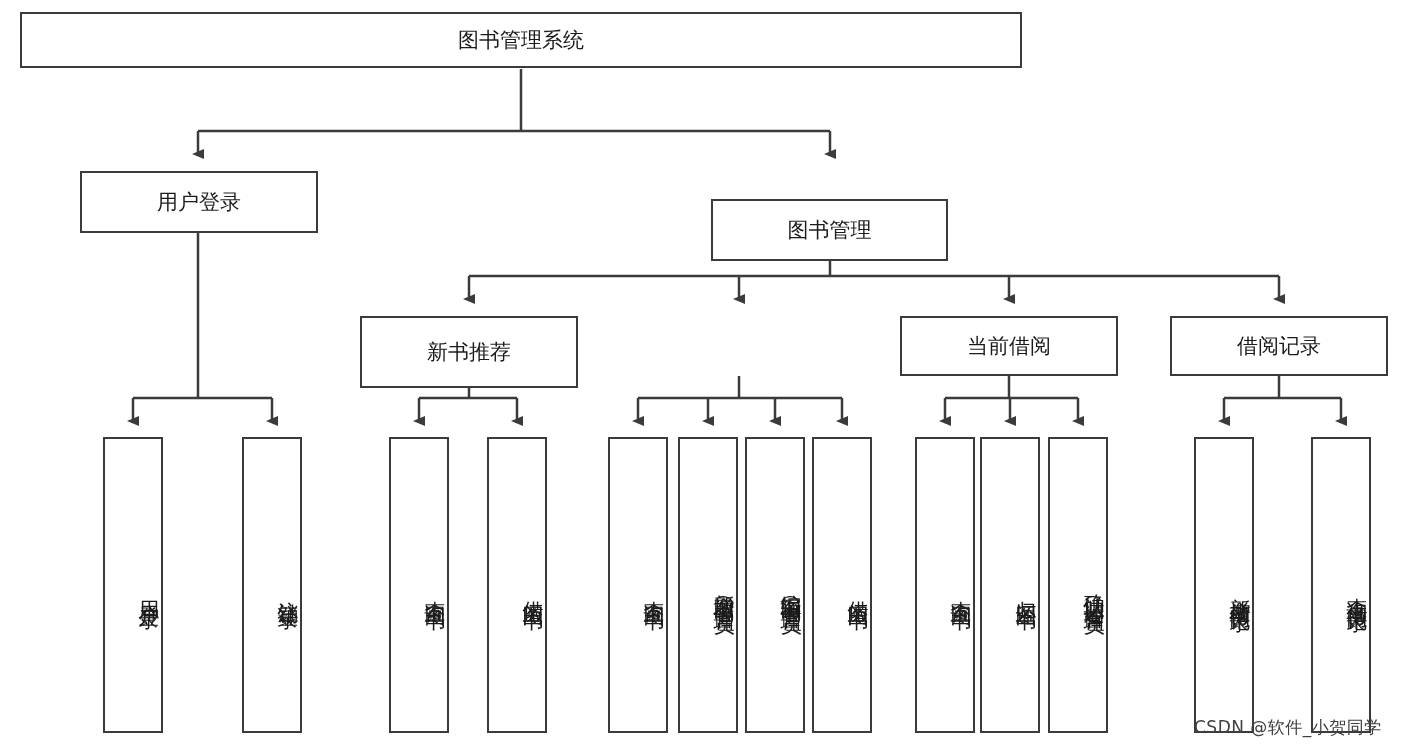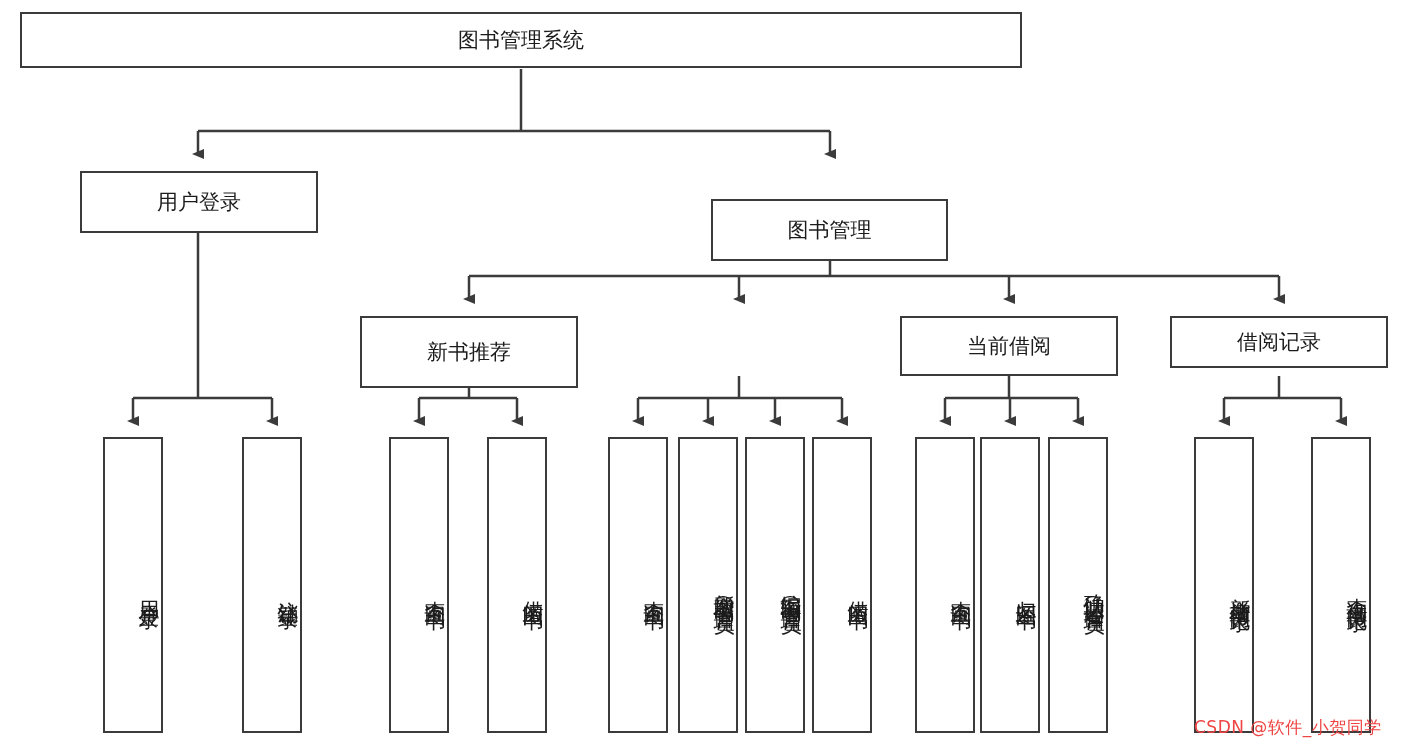--- a/index.html
+++ b/index.html
@@ -50,21 +50,21 @@
     justify-content: center;
     padding-top: 10px;
   }
   .node.vert .vtext {
     writing-mode: vertical-rl;
     text-orientation: upright;
     display: block;
   }
   .watermark {
     position: absolute;
-    color: #ef4444;
+    color: #404040;
     font-size: 17px;
     white-space: nowrap;
     letter-spacing: 0.5px;
   }
 </style>
 </head>
 <body>
 
 <div id="canvas">
 
@@ -128,21 +128,21 @@
   <div class="node horiz" style="left:711px; top:171px; width:237px; height:62px;margin-top:28px;">
     <span>图书管理</span>
   </div>
 
   <div class="node horiz" style="left:360px; top:316px; width:218px; height:72px;">
     <span>新书推荐</span>
   </div>
   <div class="node horiz" style="left:900px; top:316px; width:218px; height:60px;">
     <span>当前借阅</span>
   </div>
-  <div class="node horiz" style="left:1170px; top:316px; width:218px; height:52px;">
+  <div class="node horiz" style="left:1170px; top:316px; width:218px; height:60px;">
     <span>借阅记录</span>
   </div>
 
   <div class="node vert" style="left:103px; top:437px; width:60px; height:296px;">
     <span class="vtext">用户登录</span>
   </div>
   <div class="node vert" style="left:242px; top:437px; width:60px; height:296px;">
     <span class="vtext">注销登录</span>
   </div>
 

